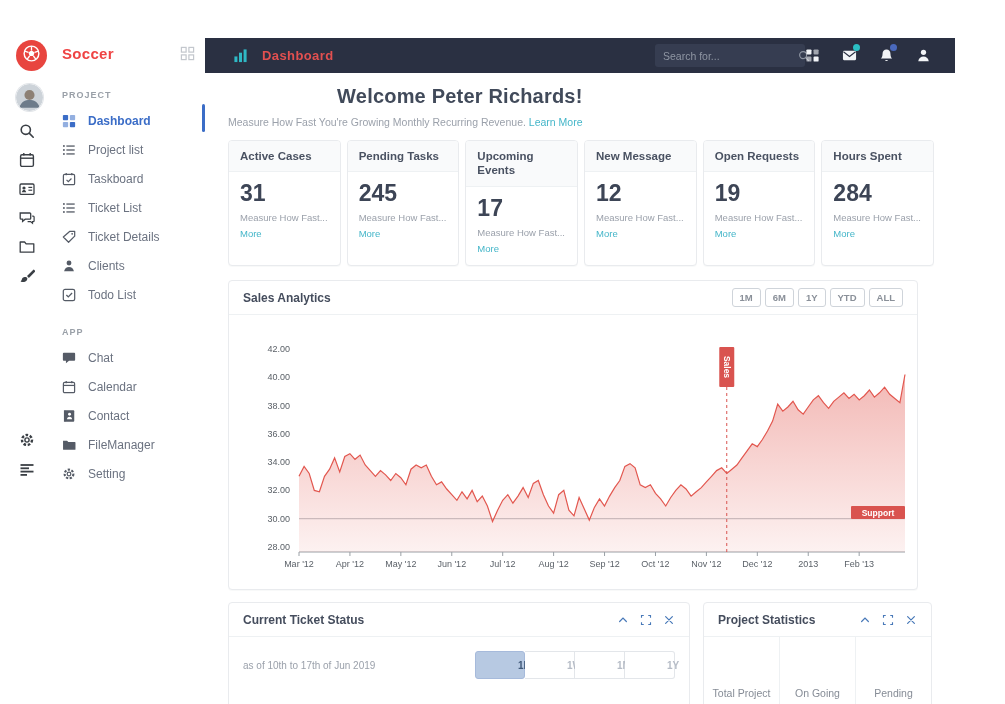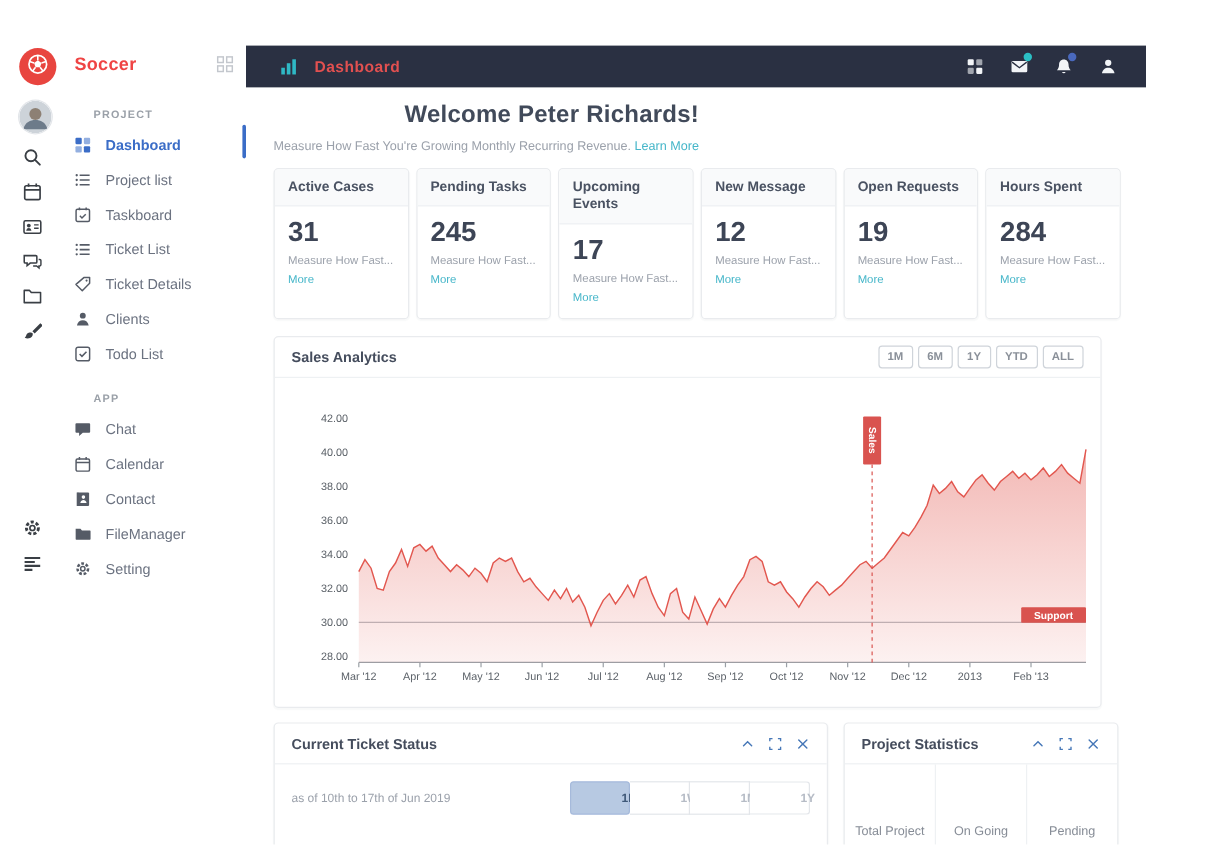--- a/index.html
+++ b/index.html
@@ -13,21 +13,21 @@
   .logo-circle { position:absolute; left:16px; top:0; width:31px; height:31px; border-radius:50%; background:#e8453f; display:flex; align-items:center; justify-content:center; }
   .logo-circle svg { width:19px; height:19px; }
   .brand-name { position:absolute; left:62px; top:5px; font-size:15px; font-weight:700; color:#ef4444; letter-spacing:.3px; }
   .side-grid-ic { position:absolute; left:180px; top:6px; width:15px; height:15px; color:#c3c7cd; }
   .rail { position:absolute; left:0; top:82px; width:52px; height:620px; }
   .rail-ic { position:absolute; left:19px; width:16px; height:16px; color:#3a3f45; cursor:pointer; }
   .rail-ic svg { width:16px; height:16px; display:block; }
   .rail-avatar { position:absolute; left:16px; top:2px; width:27px; height:27px; border-radius:50%; overflow:hidden; box-shadow:0 0 0 1px #e2e5e9; }
   .rail-avatar svg { width:27px; height:27px; display:block; }
   .menu { position:absolute; left:52px; top:80px; width:153px; height:415px; overflow:hidden; }
-  .menu-section-label { font-size:9px; font-weight:700; color:#9aa0a8; letter-spacing:1px; margin:10px 0 6px 26px; }
+  .menu-section-label { font-size:9px; font-weight:700; color:#9aa0a8; letter-spacing:1px; margin:10px 0 6px 10px; }
   .menu-section-label.second { margin-top:18px; }
   .nav-item { display:flex; align-items:center; height:29px; padding-left:10px; cursor:pointer; color:#6b7280; font-size:12px; font-weight:500; }
   .nav-item .nav-ic { width:14px; height:14px; margin-right:12px; display:inline-flex; color:#555b66; }
   .nav-item .nav-ic svg { width:14px; height:14px; }
   .nav-item.active { color:#3b6dc7; font-weight:700; }
   .nav-item.active .nav-ic { color:#3b6dc7; }
   .active-indicator { position:absolute; right:0; top:24px; width:3px; height:28px; background:#3b6dc7; border-radius:2px; }
 
   
   .topbar { position:absolute; left:205px; top:38px; width:750px; height:35px; background:#2a3042; display:flex; align-items:center; }
@@ -316,20 +316,29 @@
 
   <div class="topbar">
     <div class="tb-menu-ic">
         <svg viewBox="0 0 16 16" width="100%" height="100%">
           <rect x="1.5" y="9" width="3.2" height="6" fill="currentColor"></rect>
           <rect x="6.4" y="5" width="3.2" height="10" fill="currentColor"></rect>
           <rect x="11.3" y="1.5" width="3.2" height="13.5" fill="currentColor"></rect>
         </svg>
       </div>
     <div class="tb-title">Dashboard</div>
+    <div class="tb-search">
+      <input type="text" placeholder="Search for..." style="">
+      <span class="search-glyph">
+          <svg viewBox="0 0 16 16" width="100%" height="100%">
+            <circle cx="6.8" cy="6.8" r="4.6" fill="none" stroke="currentColor" stroke-width="1.6"></circle>
+            <line x1="10.4" y1="10.4" x2="14.2" y2="14.2" stroke="currentColor" stroke-width="1.6" stroke-linecap="round"></line>
+          </svg>
+        </span>
+    </div>
     <div class="tb-actions">
       <div class="tb-action">
           <svg viewBox="0 0 16 16" width="100%" height="100%">
             <rect x="1.5" y="1.5" width="5.4" height="5.4" rx="1" fill="currentColor"></rect>
             <rect x="9.1" y="1.5" width="5.4" height="5.4" rx="1" fill="currentColor" opacity=".6"></rect>
             <rect x="1.5" y="9.1" width="5.4" height="5.4" rx="1" fill="currentColor" opacity=".6"></rect>
             <rect x="9.1" y="9.1" width="5.4" height="5.4" rx="1" fill="currentColor"></rect>
           </svg>
         </div>
       <div class="tb-action">

